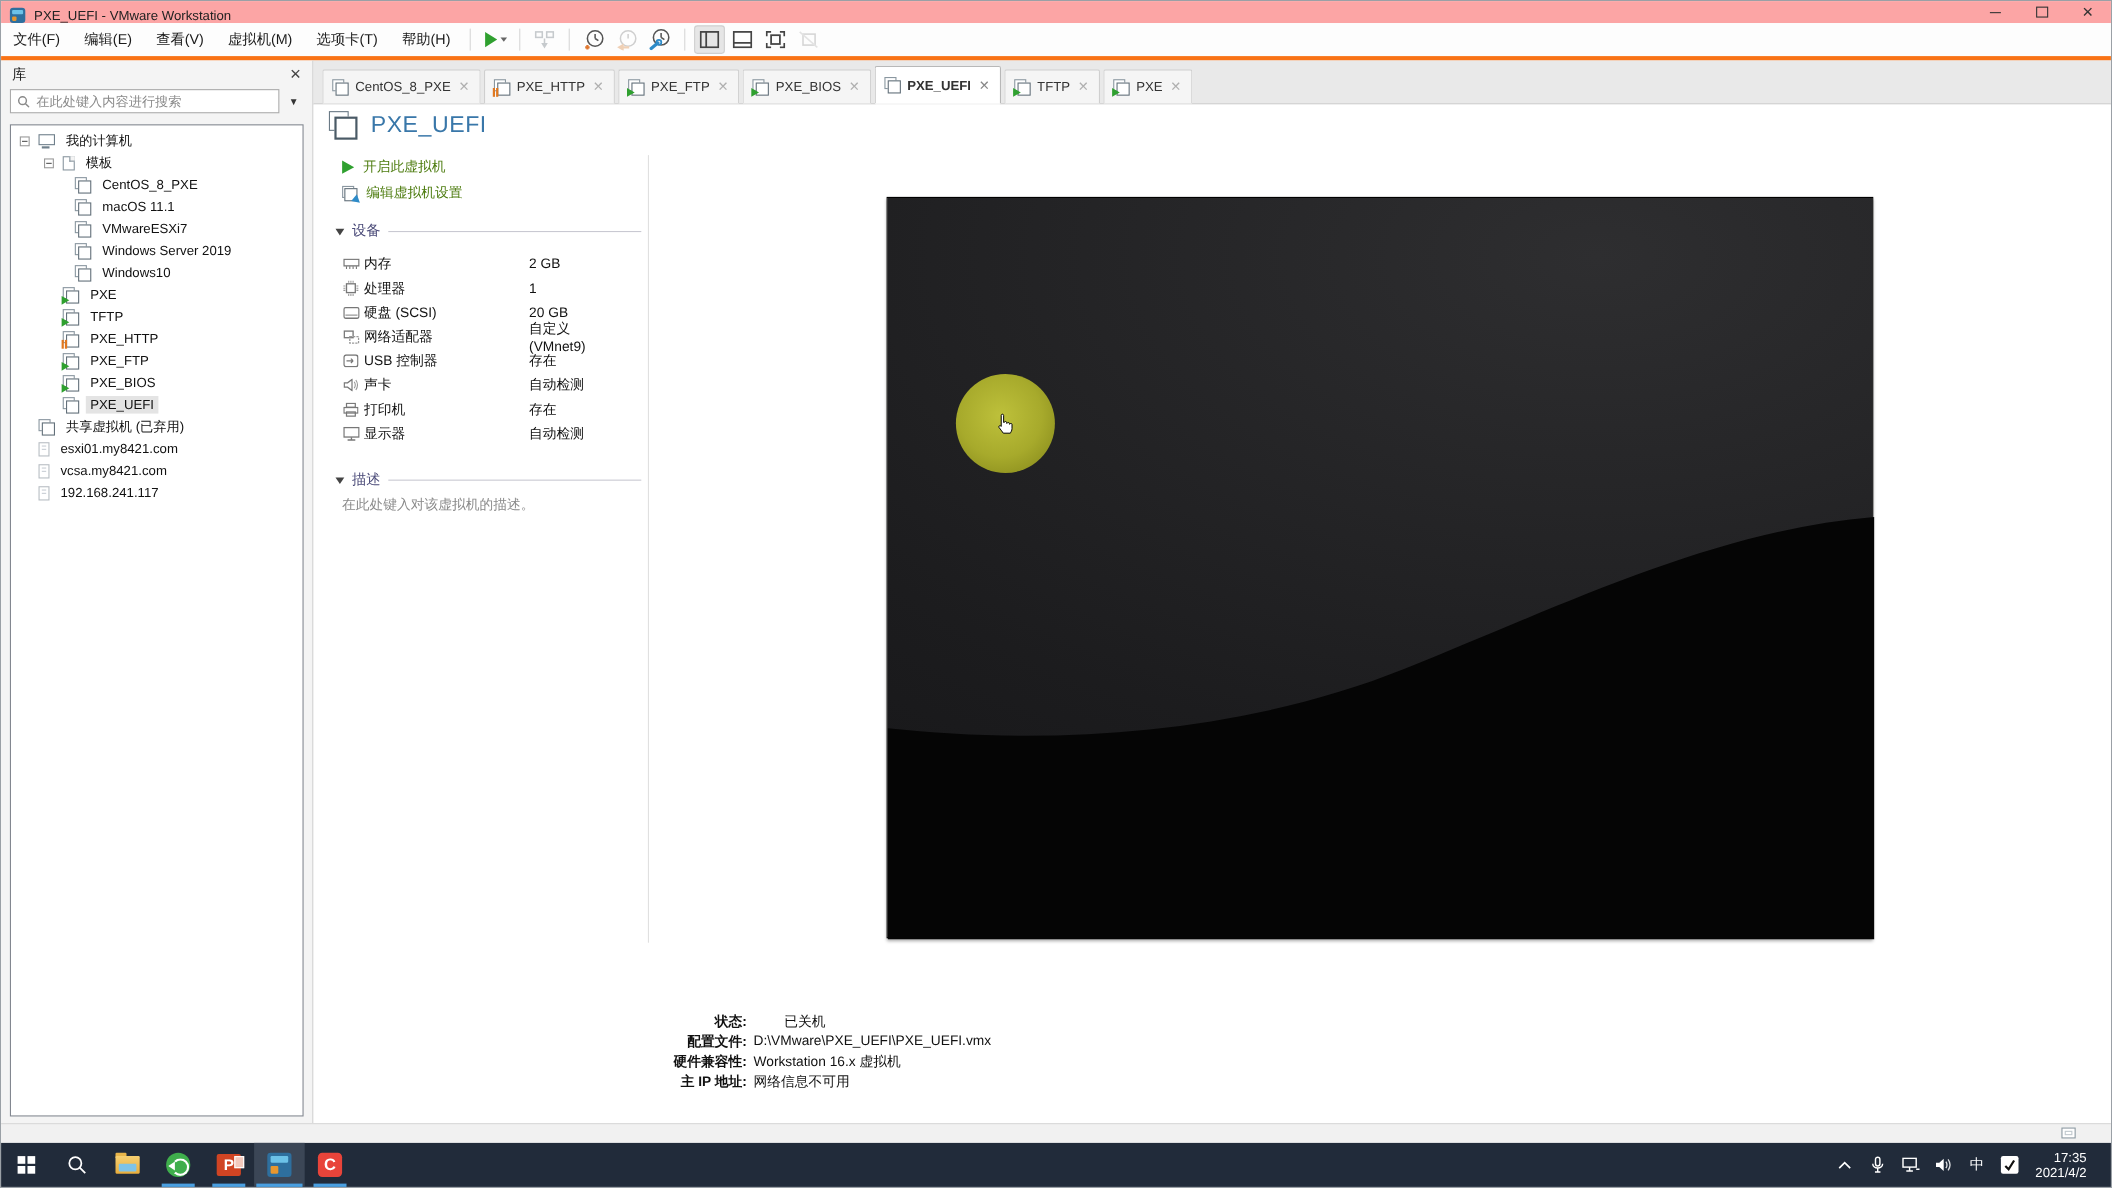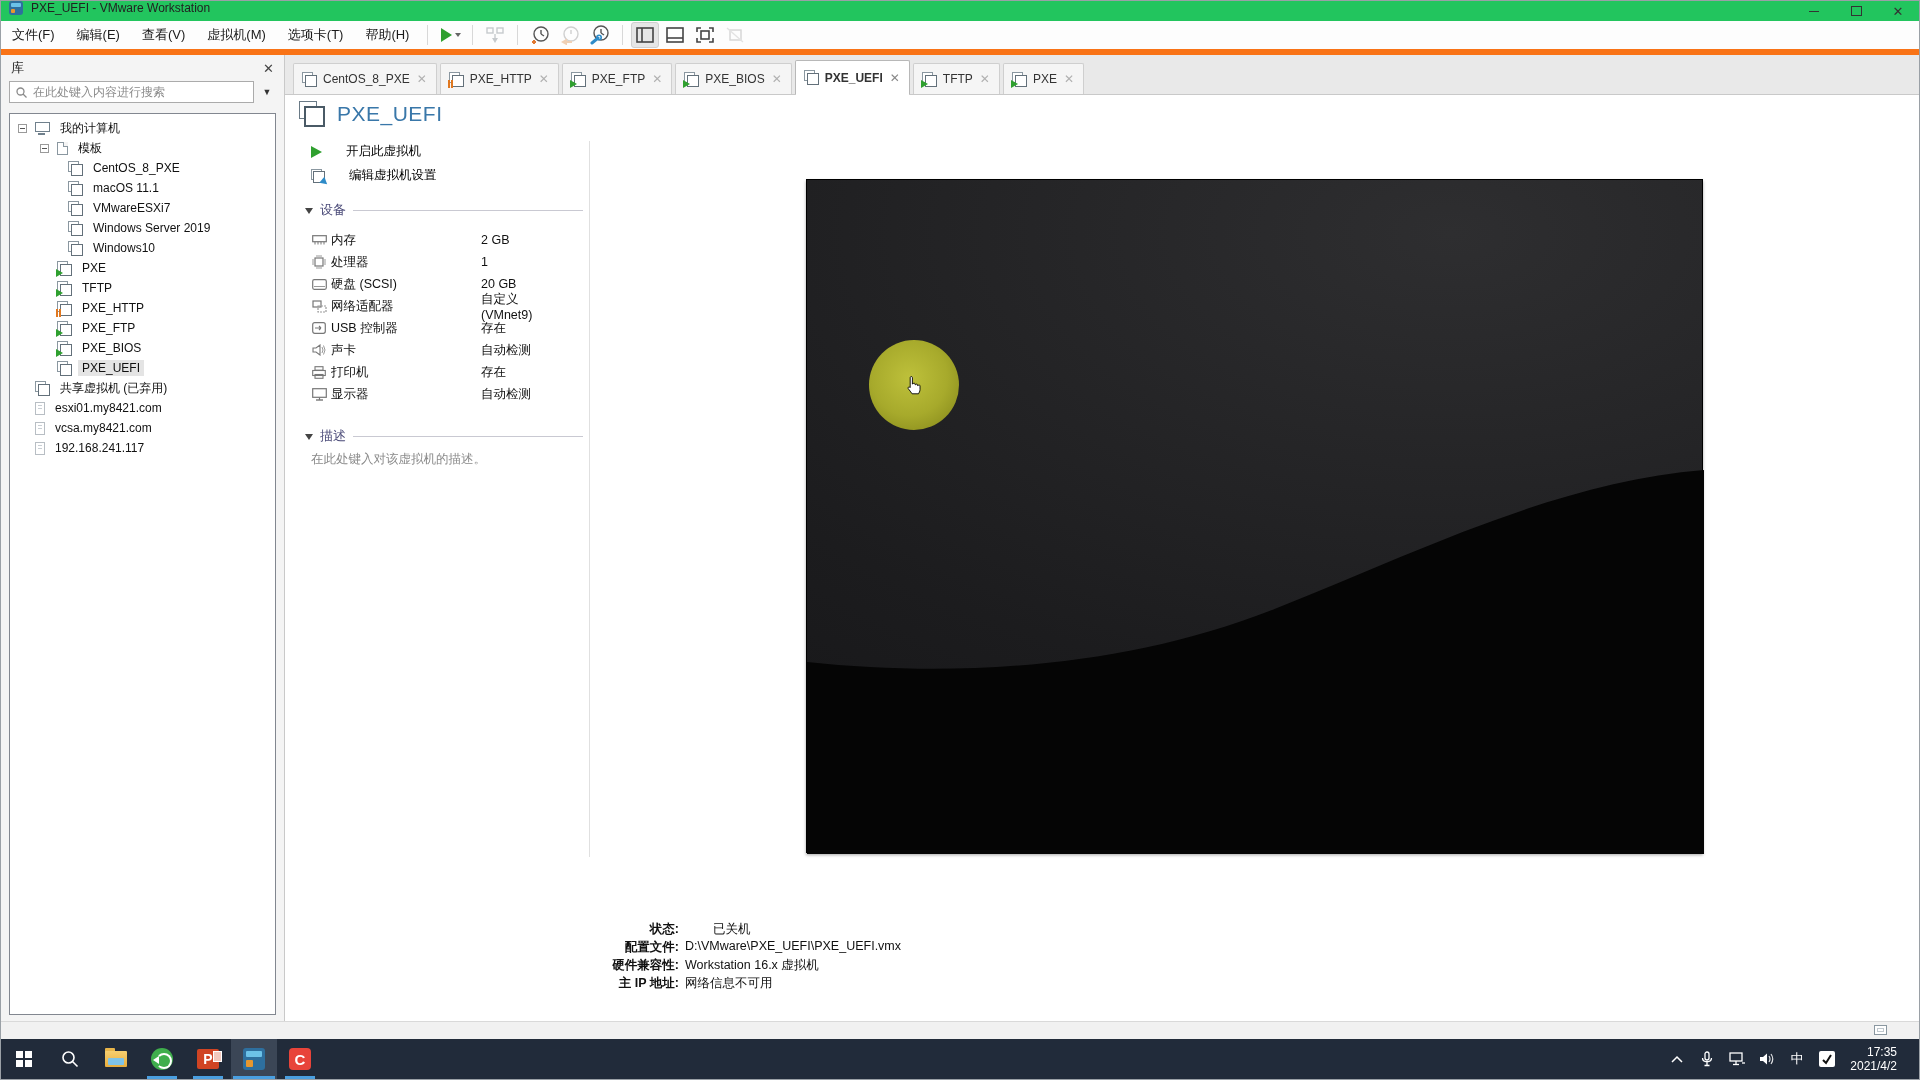--- a/index.html
+++ b/index.html
@@ -1,33 +1,33 @@
 <!DOCTYPE html>
 <html><head>
 <meta charset="utf-8">
 <style>
   * { margin:0; padding:0; box-sizing:border-box; }
   html,body { width:1920px; height:1080px; overflow:hidden;
     font-family:"Liberation Sans","DejaVu Sans",sans-serif; font-size:12px; color:#1a1a1a; background:#fff; }
   .app { position:absolute; inset:0; border:1px solid #9aa0a6; }
 
   
-  .titlebar { position:absolute; left:0; top:0; right:0; height:20px; background:#22c55e; display:flex; align-items:flex-start; }
+  .titlebar { position:absolute; left:0; top:0; right:0; height:20px; background:#fca5a5; display:flex; align-items:flex-end; }
   .vmw-logo { width:14px; height:14px; margin:0 8px 0 8px; position:relative; border-radius:3px; background:#2e6f9e; }
   .vmw-logo::before { content:""; position:absolute; left:2px; top:2px; right:2px; height:4px; background:#6cc2e8; border-radius:1px; }
   .vmw-logo::after { content:""; position:absolute; left:2px; bottom:2px; width:4px; height:4px; background:#e8972e; border-radius:1px; }
   .title-text { font-size:12px; color:#222; }
   .win-controls { margin-left:auto; display:flex; height:100%; }
   .wc { width:42px; height:100%; display:flex; align-items:center; justify-content:center; color:#333; cursor:default; }
   .wc.min::before { content:""; width:10px; height:1px; background:#333; }
   .wc.max::before { content:""; width:9px; height:8px; border:1px solid #333; }
   .wc.close { font-size:13px; }
 
   
-  .menurow { position:absolute; left:0; top:20px; right:0; height:34px; background:#fdfdfd; border-bottom:6px solid #f97316; display:flex; align-items:center; }
+  .menurow { position:absolute; left:0; top:20px; right:0; height:34px; background:#fdfdfd; border-bottom:4px solid #f97316; display:flex; align-items:center; }
   .menu-item { padding:0 11px; font-size:13px; color:#1a1a1a; height:100%; display:flex; align-items:center; cursor:default; }
   .tb-sep { width:1px; height:20px; background:#d8d8d8; margin:0 7px; }
   .tb-btn { width:28px; height:26px; display:flex; align-items:center; justify-content:center; border-radius:3px; margin:0 1px; }
   .tb-btn.active { background:#e6e6e6; border:1px solid #cfcfcf; }
   .tb-btn svg { display:block; }
 
   
   .tabbar { position:absolute; left:284px; top:54px; right:0; height:40px; background:#e9e9e9; border-bottom:1px solid #c9c9c9; display:flex; align-items:flex-end; padding-left:8px; }
   .tab { height:31px; min-width:110px; max-width:150px; display:flex; align-items:center; gap:6px; padding:0 8px; background:#f5f5f5; border:1px solid #cfcfcf; border-bottom:none; margin-right:3px; font-size:12px; color:#333; border-radius:2px 2px 0 0; }
   .tab.active { background:#fff; height:34px; font-weight:bold; border-color:#b8b8b8; position:relative; }
@@ -73,21 +73,21 @@
 
   
   .main { position:absolute; left:284px; top:94px; right:0; bottom:58px; background:#fff; overflow:hidden; }
   .vm-header { position:absolute; left:14px; top:6px; display:flex; align-items:center; gap:12px; }
   .vm-header .vmic.big { width:26px; height:26px; }
   .vm-header .vmic.big::before { width:16px; height:16px; border-color:#6a7a86; }
   .vm-header .vmic.big::after { width:17px; height:17px; border:2px solid #4a5a66; }
   .vm-title { font-size:21px; color:#3977a9; letter-spacing:0.5px; }
   .vdivider { position:absolute; left:304px; top:46px; height:716px; width:1px; background:#e0e0e0; }
 
-  .cmd { position:absolute; left:26px; display:flex; align-items:center; gap:24px; color:#000000; font-size:12.5px; cursor:pointer; }
+  .cmd { position:absolute; left:26px; display:flex; align-items:center; gap:8px; color:#4d7c0f; font-size:12.5px; cursor:pointer; }
   .cmd-play { width:0; height:0; border-left:11px solid #2fa02f; border-top:6px solid transparent; border-bottom:6px solid transparent; }
   .cmd .vmic.edit::after { border-color:#63707a; }
   .pencil { position:absolute; right:-3px; bottom:-3px; width:0; height:0; border-left:7px solid #2e8bc8; border-top:4px solid transparent; border-bottom:4px solid transparent; transform:rotate(40deg); z-index:3; }
 
   .sect-head { position:absolute; display:flex; align-items:center; gap:7px; font-size:13px; color:#4a4a78; }
   .sect-head .tri { width:0; height:0; border-top:6px solid #444; border-left:4px solid transparent; border-right:4px solid transparent; margin-top:2px; }
   .sect-head .rule { height:1px; background:#c9c9d2; flex:1; }
   .dev-row { position:absolute; left:26px; width:262px; height:22px; display:flex; align-items:center; }
   .dev-row .dicon { width:16px; height:16px; margin-right:4px; flex:0 0 auto; display:flex; align-items:center; justify-content:center; }
   .dev-row .dlabel { font-size:12.5px; color:#111; }

